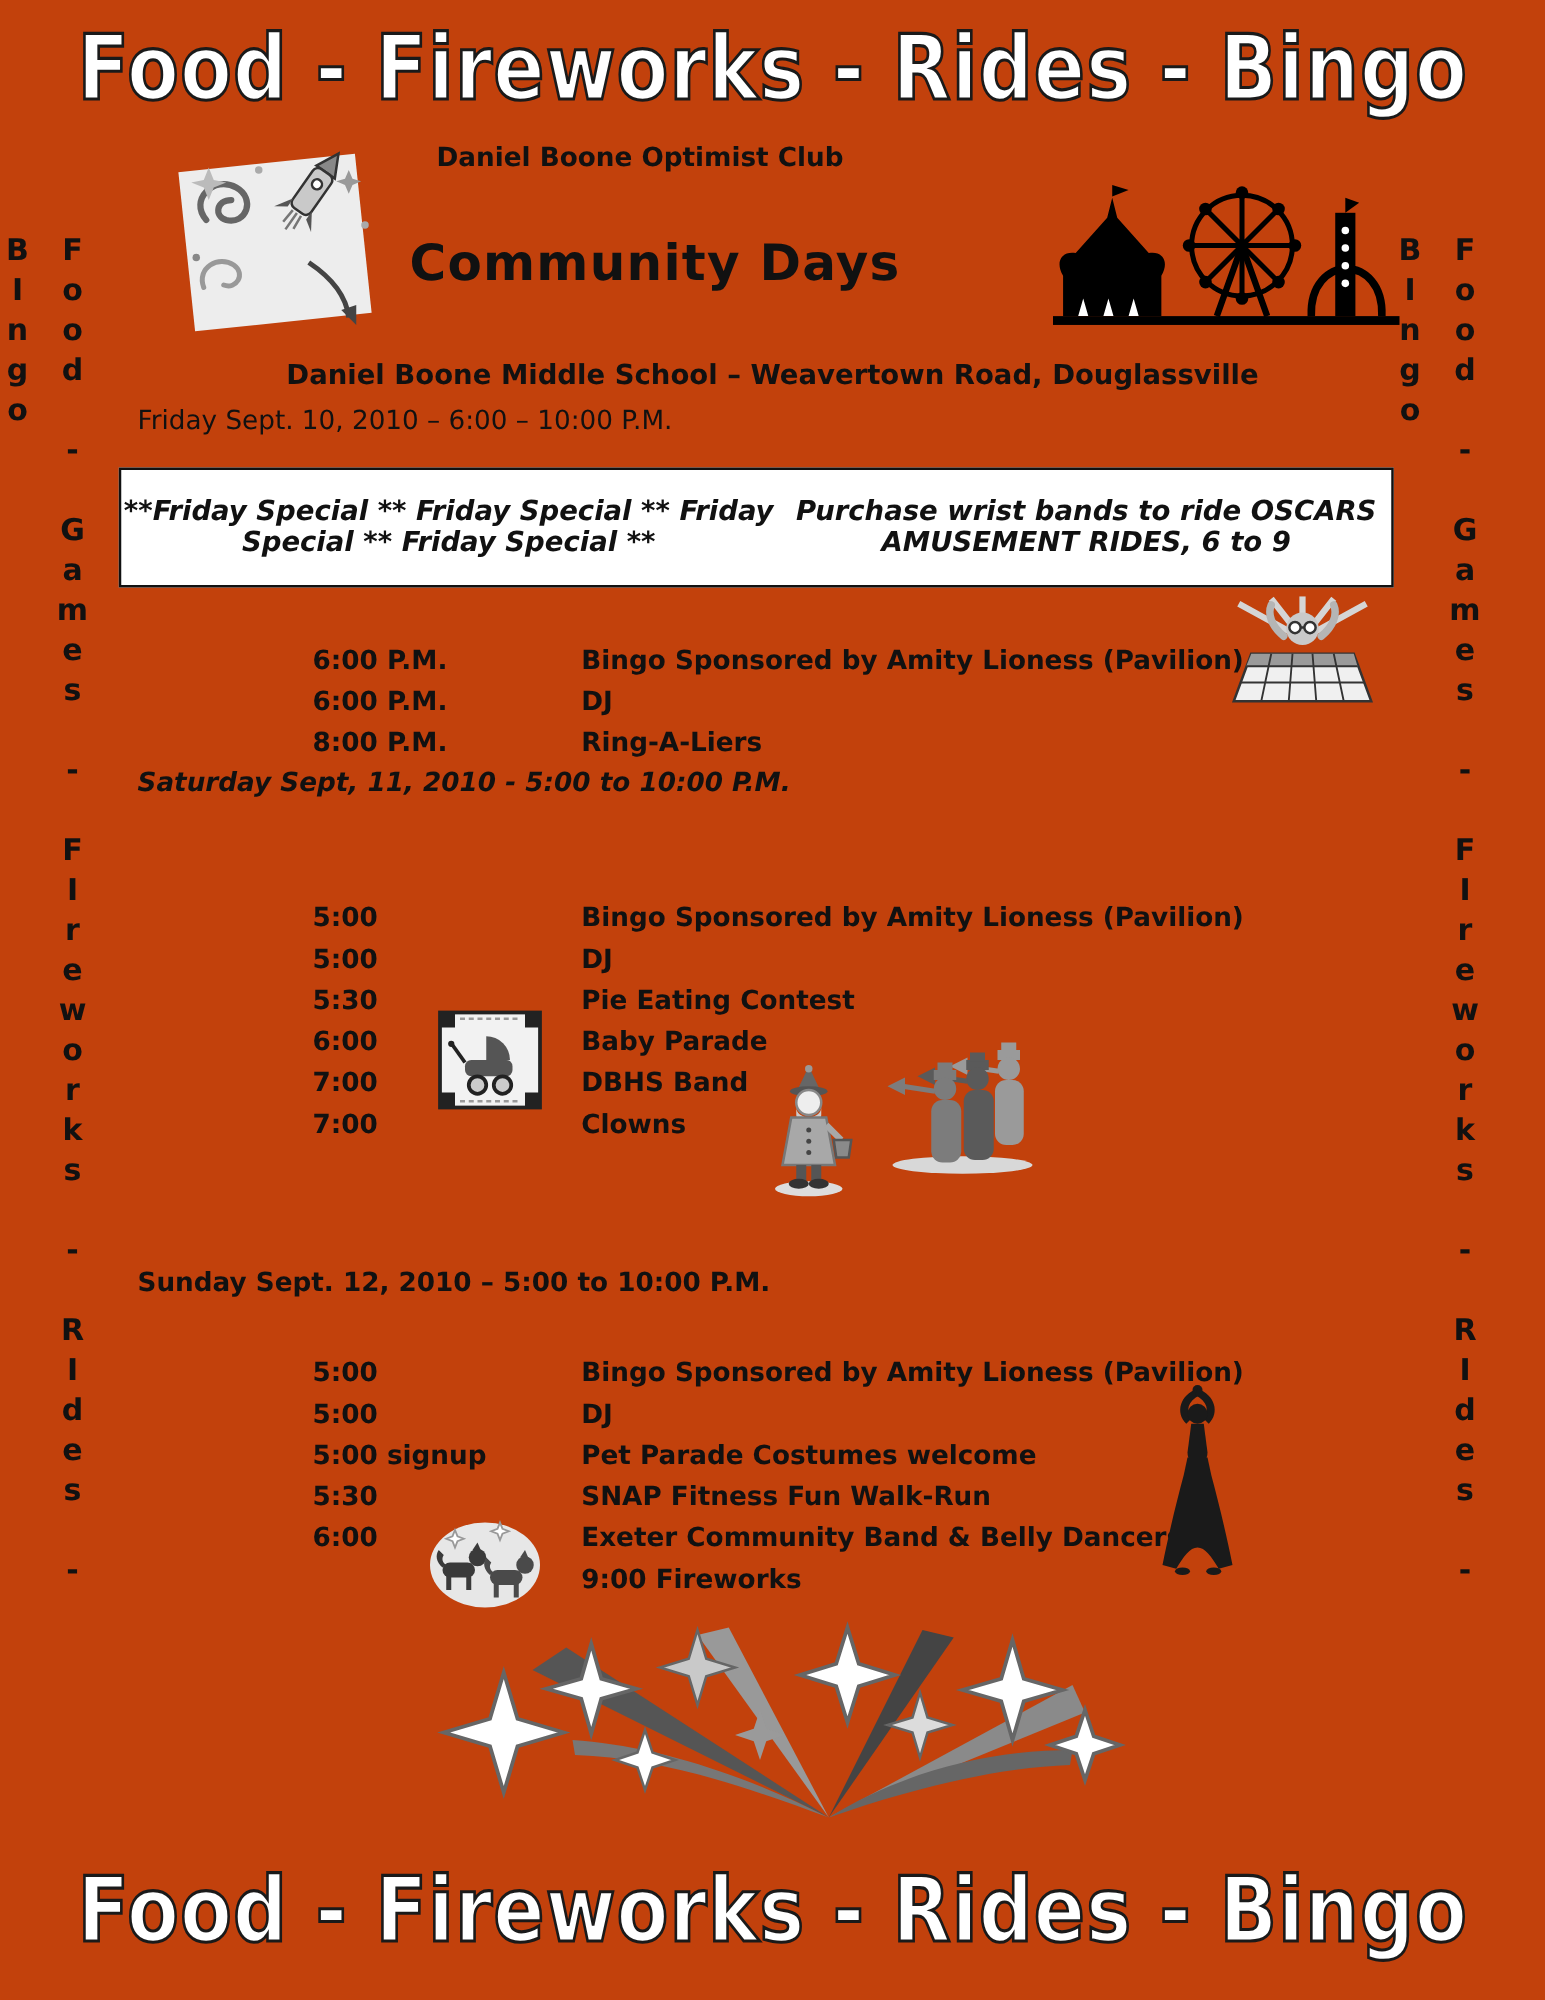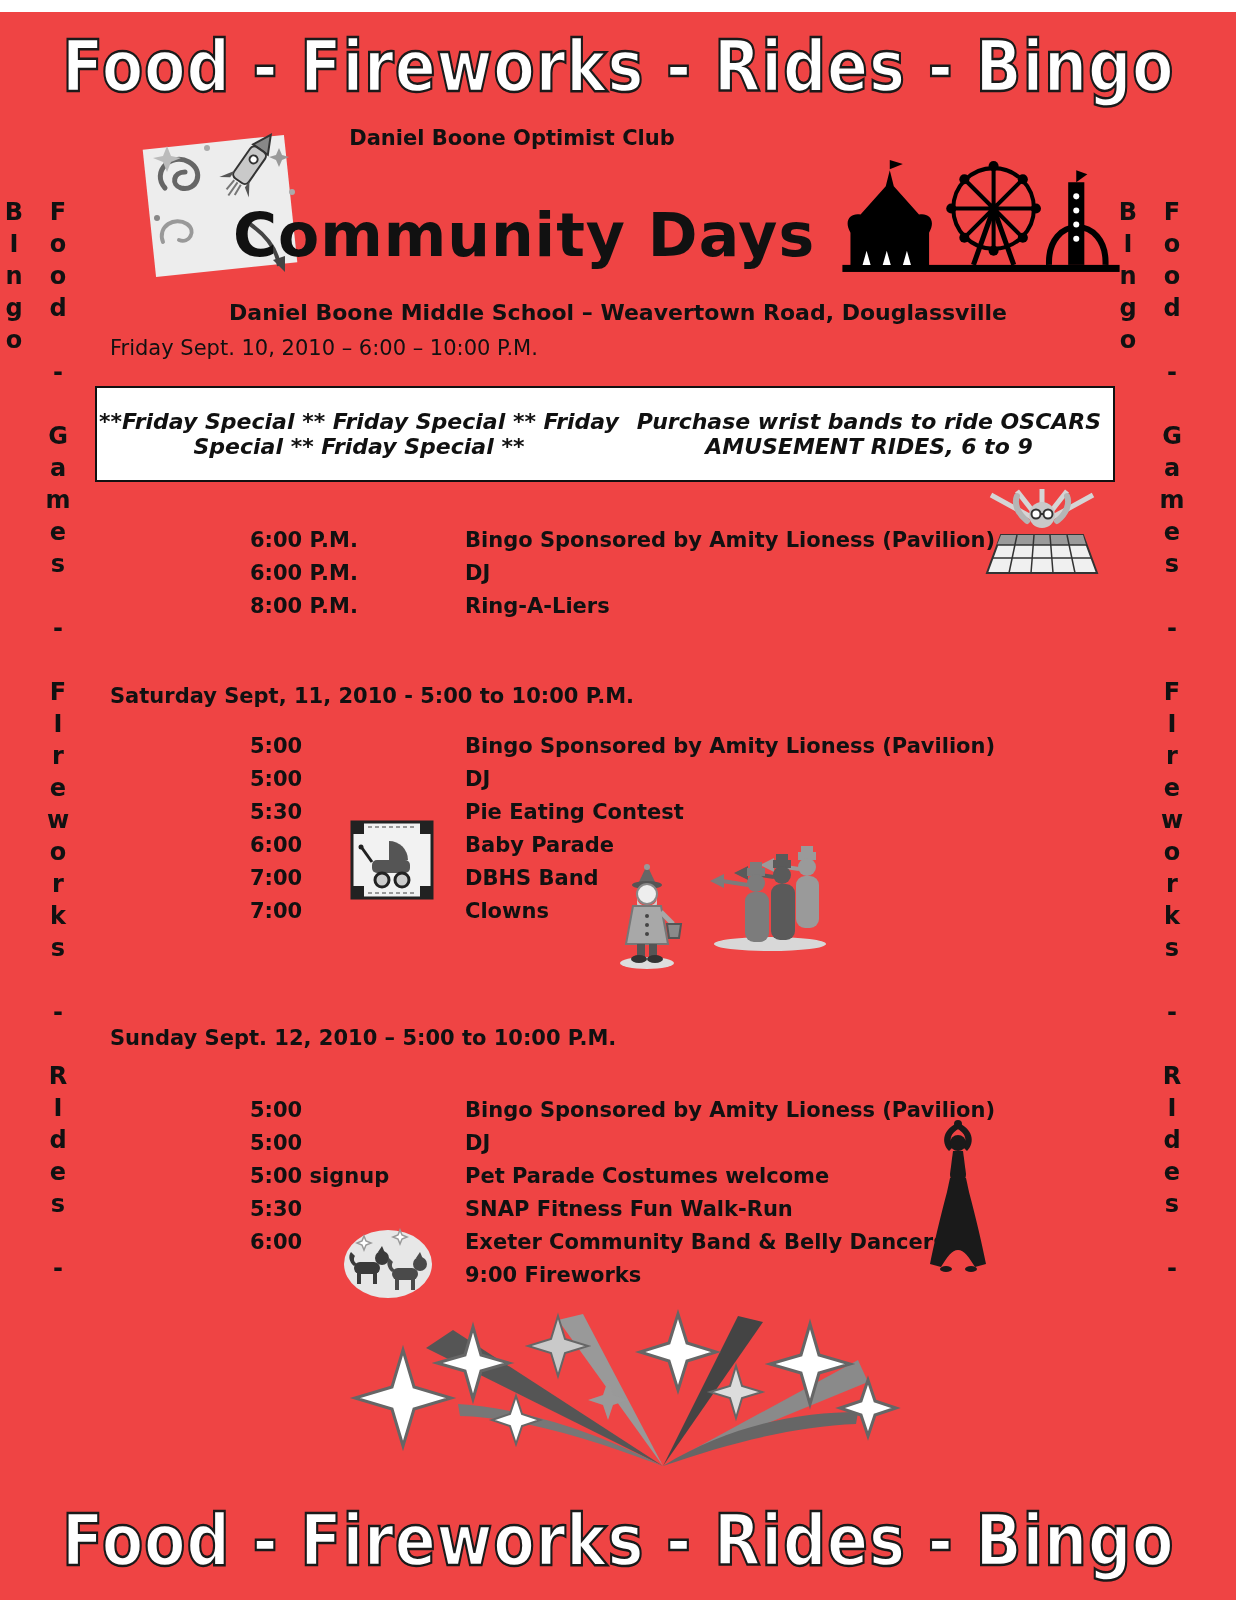--- a/index.html
+++ b/index.html
@@ -1,20 +1,20 @@
 <!DOCTYPE html>
 <html><head>
 <meta charset="utf-8">
 <style>
   html,body{margin:0;padding:0;background:#ffffff;}
   body{
     width:1236px;height:1600px;position:relative;overflow:hidden;
     font-family:"DejaVu Sans", sans-serif;color:#111;
   }
-  .page{position:absolute;inset:0;background:#ef4444;margin-top:12px;}
+  .page{position:absolute;inset:0;background:#c2410c;}
 
   
   .banner{
     position:absolute;left:0;width:1236px;height:100px;
     display:flex;align-items:center;justify-content:center;
     white-space:nowrap;
   }
   .banner-top{top:4px;}
   .banner-bottom{top:1478px;}
   .banner .banner-text{
@@ -33,21 +33,21 @@
     font-size:24px;font-weight:bold;letter-spacing:4px;
     text-align:left;line-height:44px;
   }
   .side-left{left:36px;}
   .side-right{left:1150px;}
 
   
   .club{position:absolute;left:0;top:114px;width:1024px;text-align:center;
         font-size:21px;font-weight:bold;}
   .title{position:absolute;left:0;top:188px;width:1048px;text-align:center;
-         font-size:60px;font-weight:bold;letter-spacing:1px;}
+         font-size:40px;font-weight:bold;letter-spacing:1px;}
   .location{position:absolute;left:0;top:288px;width:1236px;text-align:center;
             font-size:22px;font-weight:bold;}
   .friday-date{position:absolute;left:110px;top:324px;font-size:21px;font-weight:normal;}
 
   
   .special-box{
     position:absolute;left:95px;top:374px;width:1016px;height:92px;
     border:2px solid #111;background:#fff;
     display:flex;flex-direction:row;align-items:center;justify-content:center;gap:4px;
   }
@@ -56,21 +56,21 @@
   
   .schedule{position:absolute;left:250px;}
   .friday-schedule{top:512px;width:780px;}
   .saturday-schedule{top:718px;width:780px;}
   .sunday-schedule{top:1082px;width:780px;}
   .event-row{display:flex;line-height:33px;font-size:21px;font-weight:bold;}
   .event-row .time{width:215px;flex:0 0 215px;}
   .event-row .desc{flex:1;}
 
   .day-heading{position:absolute;left:110px;font-size:21px;font-weight:bold;}
-  .saturday-heading{top:672px;}
+  .saturday-heading{top:614px;font-style:italic;}
   .sunday-heading{top:1014px;}
 
   
   .clipart{position:absolute;}
   .clipart svg{display:block;width:100%;height:100%;}
   .confetti{left:126px;top:110px;width:192px;height:168px;}
   .carnival{left:842px;top:140px;width:278px;height:126px;}
   .bingo{left:983px;top:477px;width:118px;height:88px;}
   .baby{left:348px;top:806px;width:88px;height:84px;}
   .clown{left:607px;top:850px;width:80px;height:108px;}

